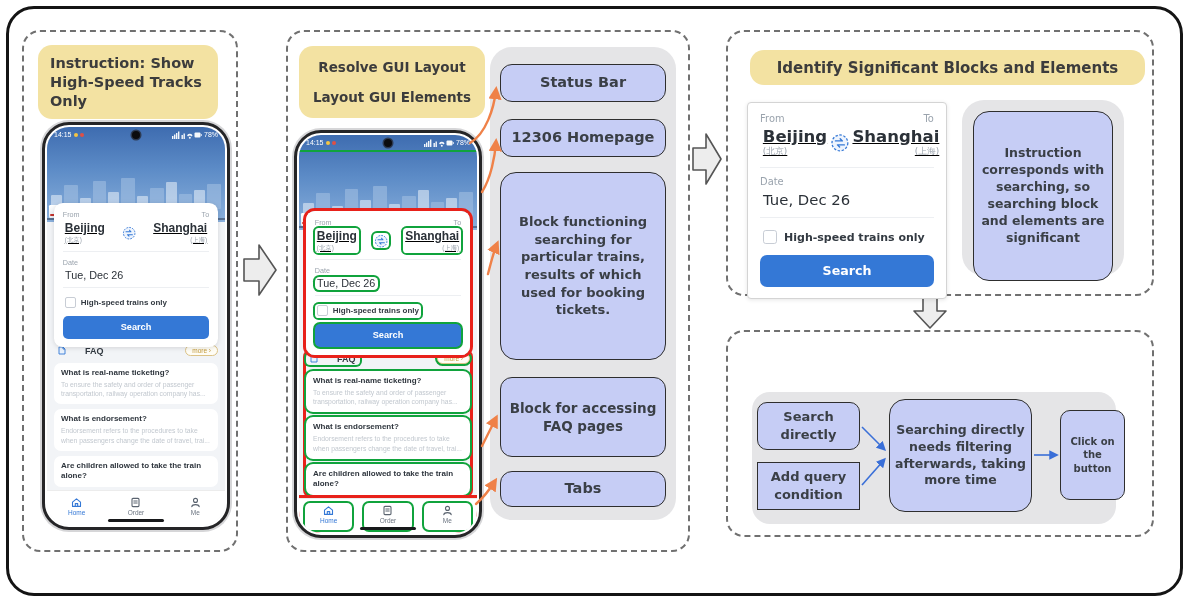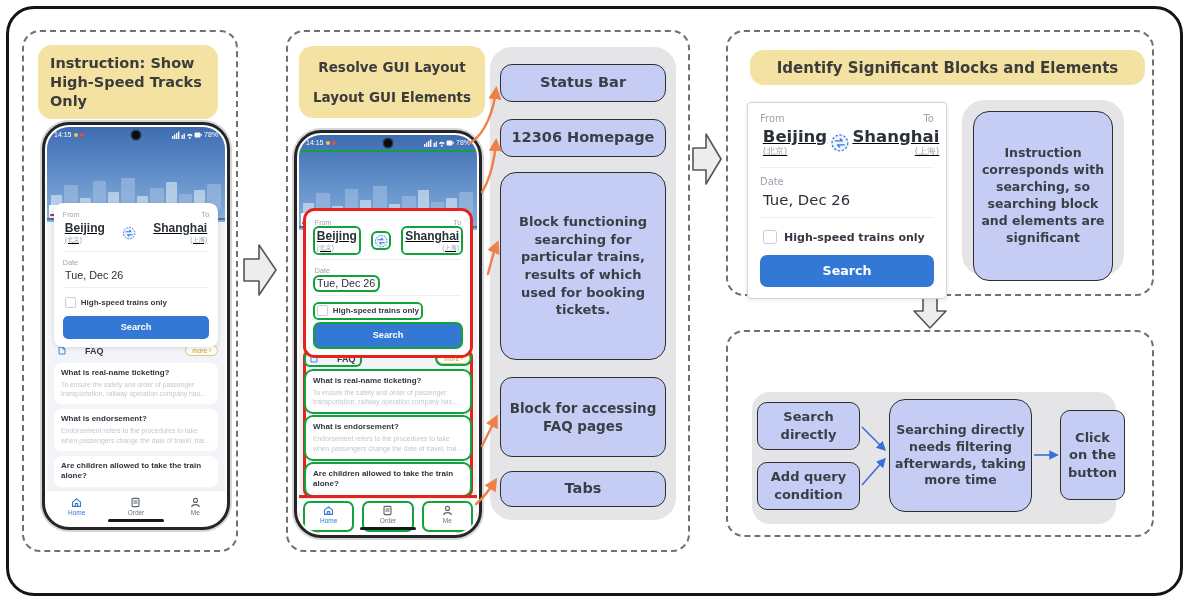--- a/index.html
+++ b/index.html
@@ -48,23 +48,23 @@
   
   .identify-card { position:absolute; left:19px; top:70px; width:200px; font-size:11px; z-index:2; }
   .identify-card .s-card { border:1px solid #d4d4d4; border-radius:4px;
     box-shadow:0 1px 4px rgba(0,0,0,.10); }
   .identify-gray { left:234px; top:68px; width:162px; height:176px; }
   .note-box { left:11px; top:11px; width:140px; height:170px; font-size:12.5px; border-radius:16px; }
 
   
   .decision-gray { left:24px; top:60px; width:364px; height:132px; border-radius:18px; }
   .dec-a    { left:29px;  top:70px;  width:103px; height:48px; font-size:13px; border-radius:10px; }
-  .dec-b    { left:29px;  top:130px; width:103px; height:48px; font-size:13px; border-radius:10px; }
+  .dec-b    { left:29px;  top:130px; width:103px; height:48px; font-size:13px; border-radius:0; }
   .dec-eval { left:161px; top:67px;  width:143px; height:113px; font-size:12.5px; border-radius:16px; }
-  .dec-act  { left:332px; top:78px;  width:65px;  height:90px;  font-size:13px; border-radius:10px; }
+  .dec-act  { left:332px; top:78px;  width:65px;  height:90px;  font-size:10px; border-radius:10px; }
 
   
   .hollow-arrow { position:absolute; }
 
   
   .phone-host { position:absolute; width:188px; height:408px; }
   .phone-host-1 { left:18px; top:90px; }
   .phone-host-2 { left:6px;  top:98px; }
   .phone { position:relative; width:182px; height:402px; border:3px solid #252527;
     border-radius:27px; background:#fff; box-shadow:0 0 0 2px #d6d6d8; }

